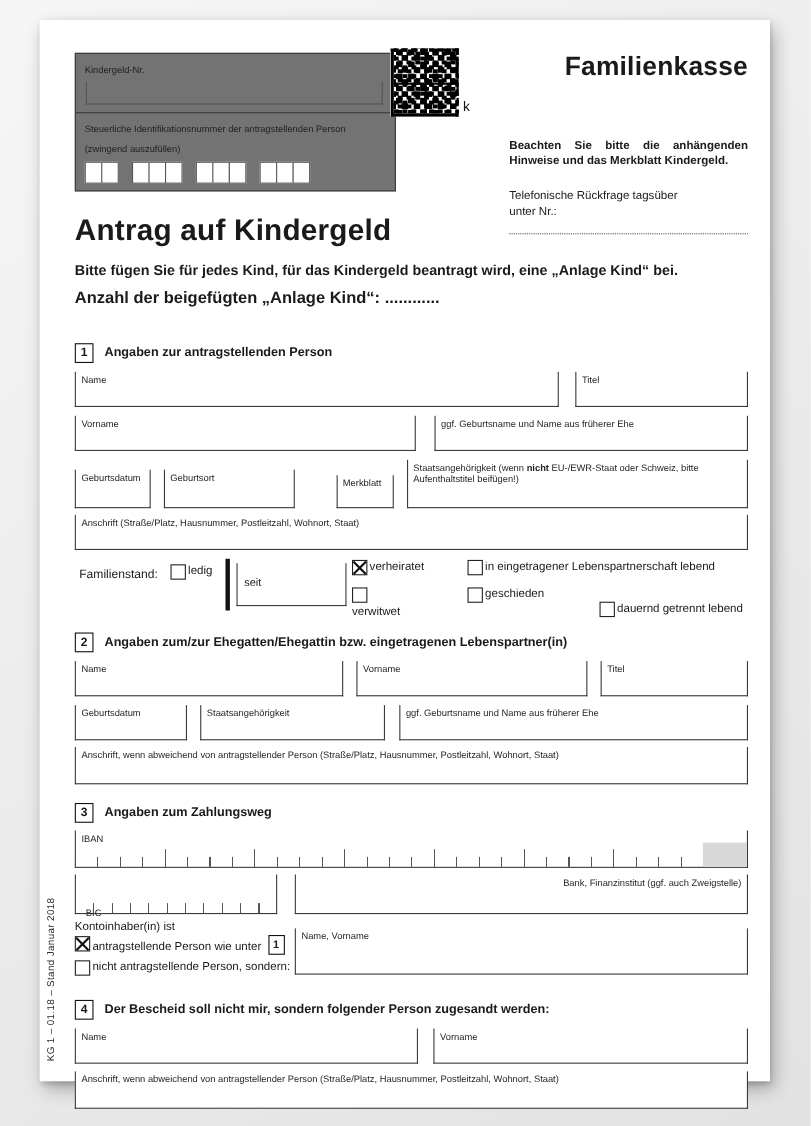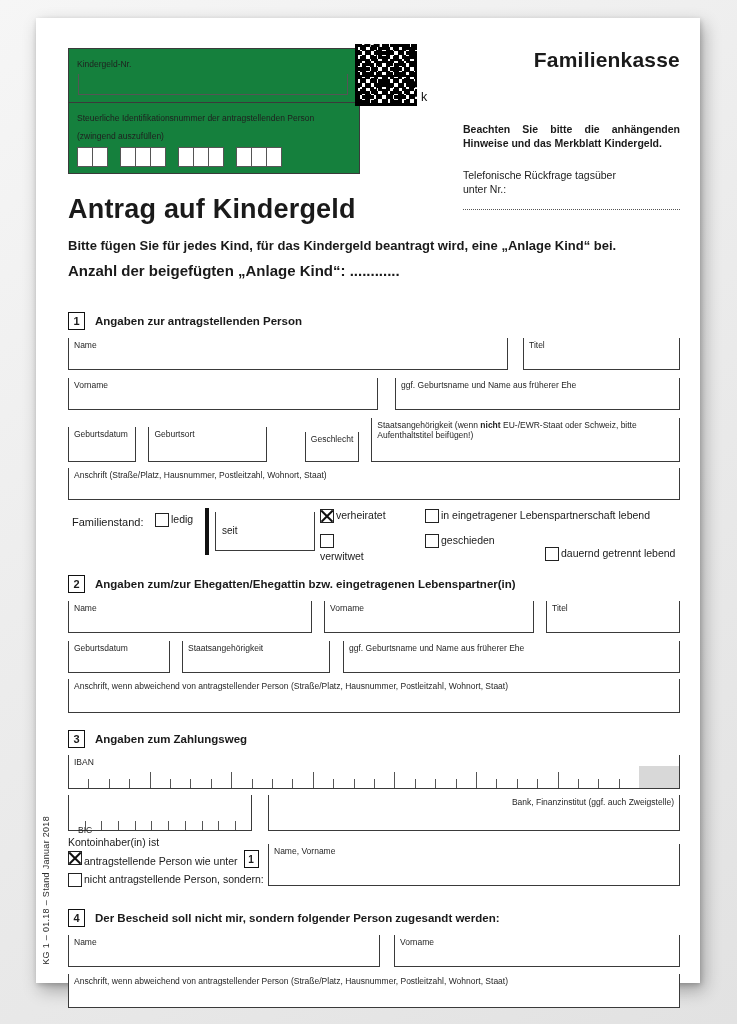--- a/index.html
+++ b/index.html
@@ -11,21 +11,21 @@
   }
   .page {
     position:absolute; left:36px; top:18px; width:664px; height:965px;
     background:#ffffff;
     box-shadow: 4px 7px 16px rgba(0,0,0,.30), 1px 2px 5px rgba(0,0,0,.18);
   }
   .content { position:absolute; inset:0; padding:30px 20px 0 32px; box-sizing:border-box; }
 
   
   .hdr { position:relative; height:146px; }
-  .idbox { width:292px; border:1px solid #3a3a3a; box-sizing:border-box; background:#15803d; }
+  .idbox { width:292px; border:1px solid #3a3a3a; box-sizing:border-box; background:#737373; }
   .idbox .seca { padding:4px 8px 6px; }
   .lbl-sm { font-size:8.5px; line-height:1.25; color:#1f1f1f; }
   .kgnr-input { height:20px; margin:3px 3px 1px 1px;
     border-left:1px solid #555; border-right:1px solid #555; border-bottom:1px solid #555; }
   .idbox .divider { border-top:1px solid #3a3a3a; height:0; }
   .combo-groups { display:flex; gap:12px; margin-top:4px; }
   .cgroup { display:flex; }
   .ccell { width:16px; height:20px; border:1px solid #555; margin-left:-1px; box-sizing:border-box; background:#fff; }
   .cgroup .ccell:first-child { margin-left:0; }
 
@@ -36,21 +36,21 @@
       conic-gradient(#000 90deg, transparent 90deg 180deg, #000 180deg 270deg, transparent 270deg) 2px 3px/11px 11px,
       #fff;
     border-left:3px solid #000; border-bottom:3px solid #000;
     border-top:3px dashed #000; border-right:3px dashed #000;
   }
   .barcode::after { content:""; position:absolute; left:50%; top:0; bottom:0; width:2px; background:#000; }
   .barcode::before { content:""; position:absolute; top:50%; left:0; right:0; height:2px; background:#000; }
   .barcode-k { position:absolute; left:353px; top:42px; font-size:12.5px; color:#111; }
 
   .hdr-right { position:absolute; right:0; top:0; width:217px; }
-  .agency { font-size:21px; font-weight:bold; text-align:right; letter-spacing:.2px; line-height:1.1; }
+  .agency { font-size:24px; font-weight:bold; text-align:right; letter-spacing:.2px; line-height:1.1; }
   .notice { margin-top:52px; font-weight:bold; font-size:10.5px; line-height:1.28; text-align:justify; }
   .phone { margin-top:19px; font-size:10.5px; line-height:1.32; }
   .dotline { margin-top:11px; height:1px; border-bottom:1.6px dotted #555; }
 
   
   .title { font-size:27px; font-weight:bold; letter-spacing:.2px; line-height:1.15; }
   .subtitle { margin-top:13px; font-size:13px; font-weight:bold; }
   .countline { margin-top:9px; font-size:15px; font-weight:bold; }
 
   
@@ -192,21 +192,21 @@
       </div>
     </div>
     <div class="row">
       <div class="field" style="width:80px;height:35px;">
         <span class="flabel">Geburtsdatum</span>
       </div>
       <div class="field" style="width:140px;height:35px;margin-left:12px;">
         <span class="flabel">Geburtsort</span>
       </div>
       <div class="field" style="width:60px;height:30px;margin-left:38px;">
-        <span class="flabel">Geschlecht</span>
+        <span class="flabel">Merkblatt</span>
       </div>
       <div class="field grow" style="height:44px;margin-left:12px;">
         <span class="flabel"><span>Staatsangehörigkeit (wenn </span><b>nicht</b><span> EU-/EWR-Staat oder Schweiz, bitte Aufenthaltstitel beifügen!)</span></span>
       </div>
     </div>
     <div class="row" style="margin-top:6px;">
       <div class="field grow">
         <span class="flabel">Anschrift (Straße/Platz, Hausnummer, Postleitzahl, Wohnort, Staat)</span>
       </div>
     </div>
@@ -255,21 +255,21 @@
         <span class="flabel">Vorname</span>
       </div>
       <div class="field grow" style="margin-left:12px;">
         <span class="flabel">Titel</span>
       </div>
     </div>
     <div class="row">
       <div class="field" style="width:102px;">
         <span class="flabel">Geburtsdatum</span>
       </div>
-      <div class="field" style="width:148px;margin-left:12px;">
+      <div class="field" style="width:168px;margin-left:12px;">
         <span class="flabel">Staatsangehörigkeit</span>
       </div>
       <div class="field grow" style="margin-left:13px;">
         <span class="flabel">ggf. Geburtsname und Name aus früherer Ehe</span>
       </div>
     </div>
     <div class="row" style="margin-top:6px;">
       <div class="field grow" style="height:34px;">
         <span class="flabel">Anschrift, wenn abweichend von antragstellender Person (Straße/Platz, Hausnummer, Postleitzahl, Wohnort, Staat)</span>
       </div>

